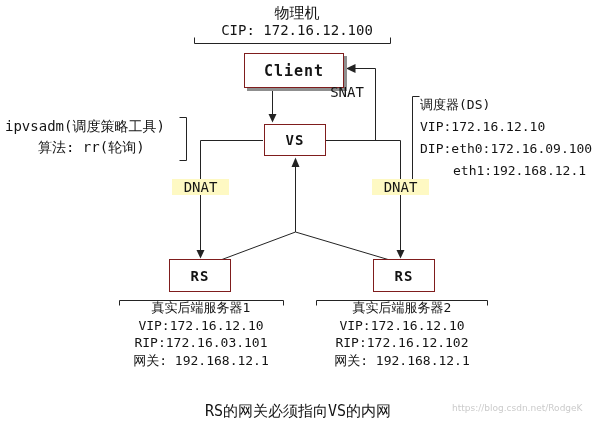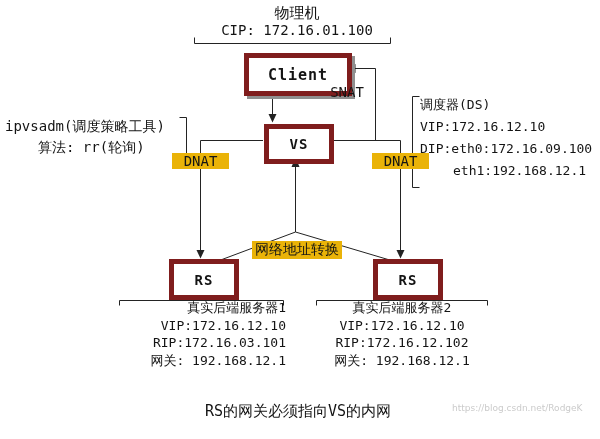--- a/index.html
+++ b/index.html
@@ -4,42 +4,42 @@
 <style>
   html,body{margin:0;padding:0;background:#fff;}
   .stage{
     position:relative;width:600px;height:439px;background:#ffffff;overflow:hidden;
     font-family:"DejaVu Sans Mono","DejaVu Serif","Liberation Serif",serif;
     color:#141414;
   }
   .abs{position:absolute;}
   .ctr{text-align:center;}
   .node{
-    position:absolute;border:5px solid #7f1d1d;background:#fff;
+    position:absolute;border:1px solid #7f1d1d;background:#fff;
     display:flex;align-items:center;justify-content:center;
     font-weight:bold;letter-spacing:1px;
   }
   .node.client{left:244px;top:53px;width:98px;height:33px;font-size:15px;box-shadow:3px 3px 0 #8f8f8f;}
   .node.vs{left:264px;top:124px;width:60px;height:30px;font-size:14px;}
   .node.rs1{left:169px;top:259px;width:60px;height:31px;font-size:14px;}
   .node.rs2{left:373px;top:259px;width:60px;height:31px;font-size:14px;}
   .lbl{position:absolute;font-size:14px;}
-  .wbg{background:#eab308;}
+  .wbg{background:#fef9c3;margin-top:26px;}
   #machine-label{left:200px;top:4px;width:194px;font-size:15px;}
   #cip-label{left:200px;top:22px;width:194px;font-size:14px;}
   #snat-label{left:322px;top:84px;width:50px;}
   #dnat-left-label{left:172px;top:153px;width:57px;}
   #dnat-right-label{left:372px;top:153px;width:57px;}
   #nat-caption{left:252px;top:241px;width:90px;}
   #ipvsadm-note{left:5px;top:116px;width:178px;font-size:14px;line-height:21px;}
   #ipvsadm-note .indent{padding-left:33px;}
   #ds-note{left:420px;top:94px;width:176px;font-size:13px;line-height:22px;}
   #ds-note .indent{padding-left:33px;}
   .rsinfo{position:absolute;font-size:13px;line-height:17.5px;text-align:center;}
-  #rs1-info{left:116px;top:299px;width:170px;text-align:right;}
+  #rs1-info{left:116px;top:299px;width:170px;}
   #rs2-info{left:314px;top:299px;width:176px;}
   #footer-caption{left:150px;top:402px;width:296px;font-size:15px;}
   #watermark{left:452px;top:403px;width:144px;font-size:9px;color:#cbcbcb;text-align:left;
              font-family:"DejaVu Sans","Liberation Sans",sans-serif;}
   svg.connectors{position:absolute;left:0;top:0;pointer-events:none;}
   svg.connectors *{stroke:#232323;fill:none;}
   svg.connectors polygon{fill:#232323;stroke:none;}
 </style>
 </head>
 <body>
@@ -90,31 +90,30 @@
     <g>
       <polyline points="119.5,305.5 119.5,300.5 283.5,300.5 283.5,305.5"></polyline>
     </g>
 
     <g>
       <polyline points="316.5,305.5 316.5,300.5 487.5,300.5 487.5,305.5"></polyline>
     </g>
   </svg>
 
   <div class="lbl ctr" id="machine-label">物理机</div>
-  <div class="lbl ctr" id="cip-label">CIP: 172.16.01.100</div>
+  <div class="lbl ctr" id="cip-label">CIP: 172.16.12.100</div>
 
   <div class="node client">Client</div>
   <div class="node vs">VS</div>
   <div class="node rs1">RS</div>
   <div class="node rs2">RS</div>
 
   <div class="lbl ctr" id="snat-label">SNAT</div>
   <div class="lbl ctr wbg" id="dnat-left-label">DNAT</div>
   <div class="lbl ctr wbg" id="dnat-right-label">DNAT</div>
-  <div class="lbl ctr wbg" id="nat-caption">网络地址转换</div>
 
   <div class="abs" id="ipvsadm-note">
     <div>ipvsadm(调度策略工具)</div>
     <div class="indent">算法: rr(轮询)</div>
   </div>
 
   <div class="abs" id="ds-note">
     <div>调度器(DS)</div>
     <div>VIP:172.16.12.10</div>
     <div>DIP:eth0:172.16.09.100</div>

